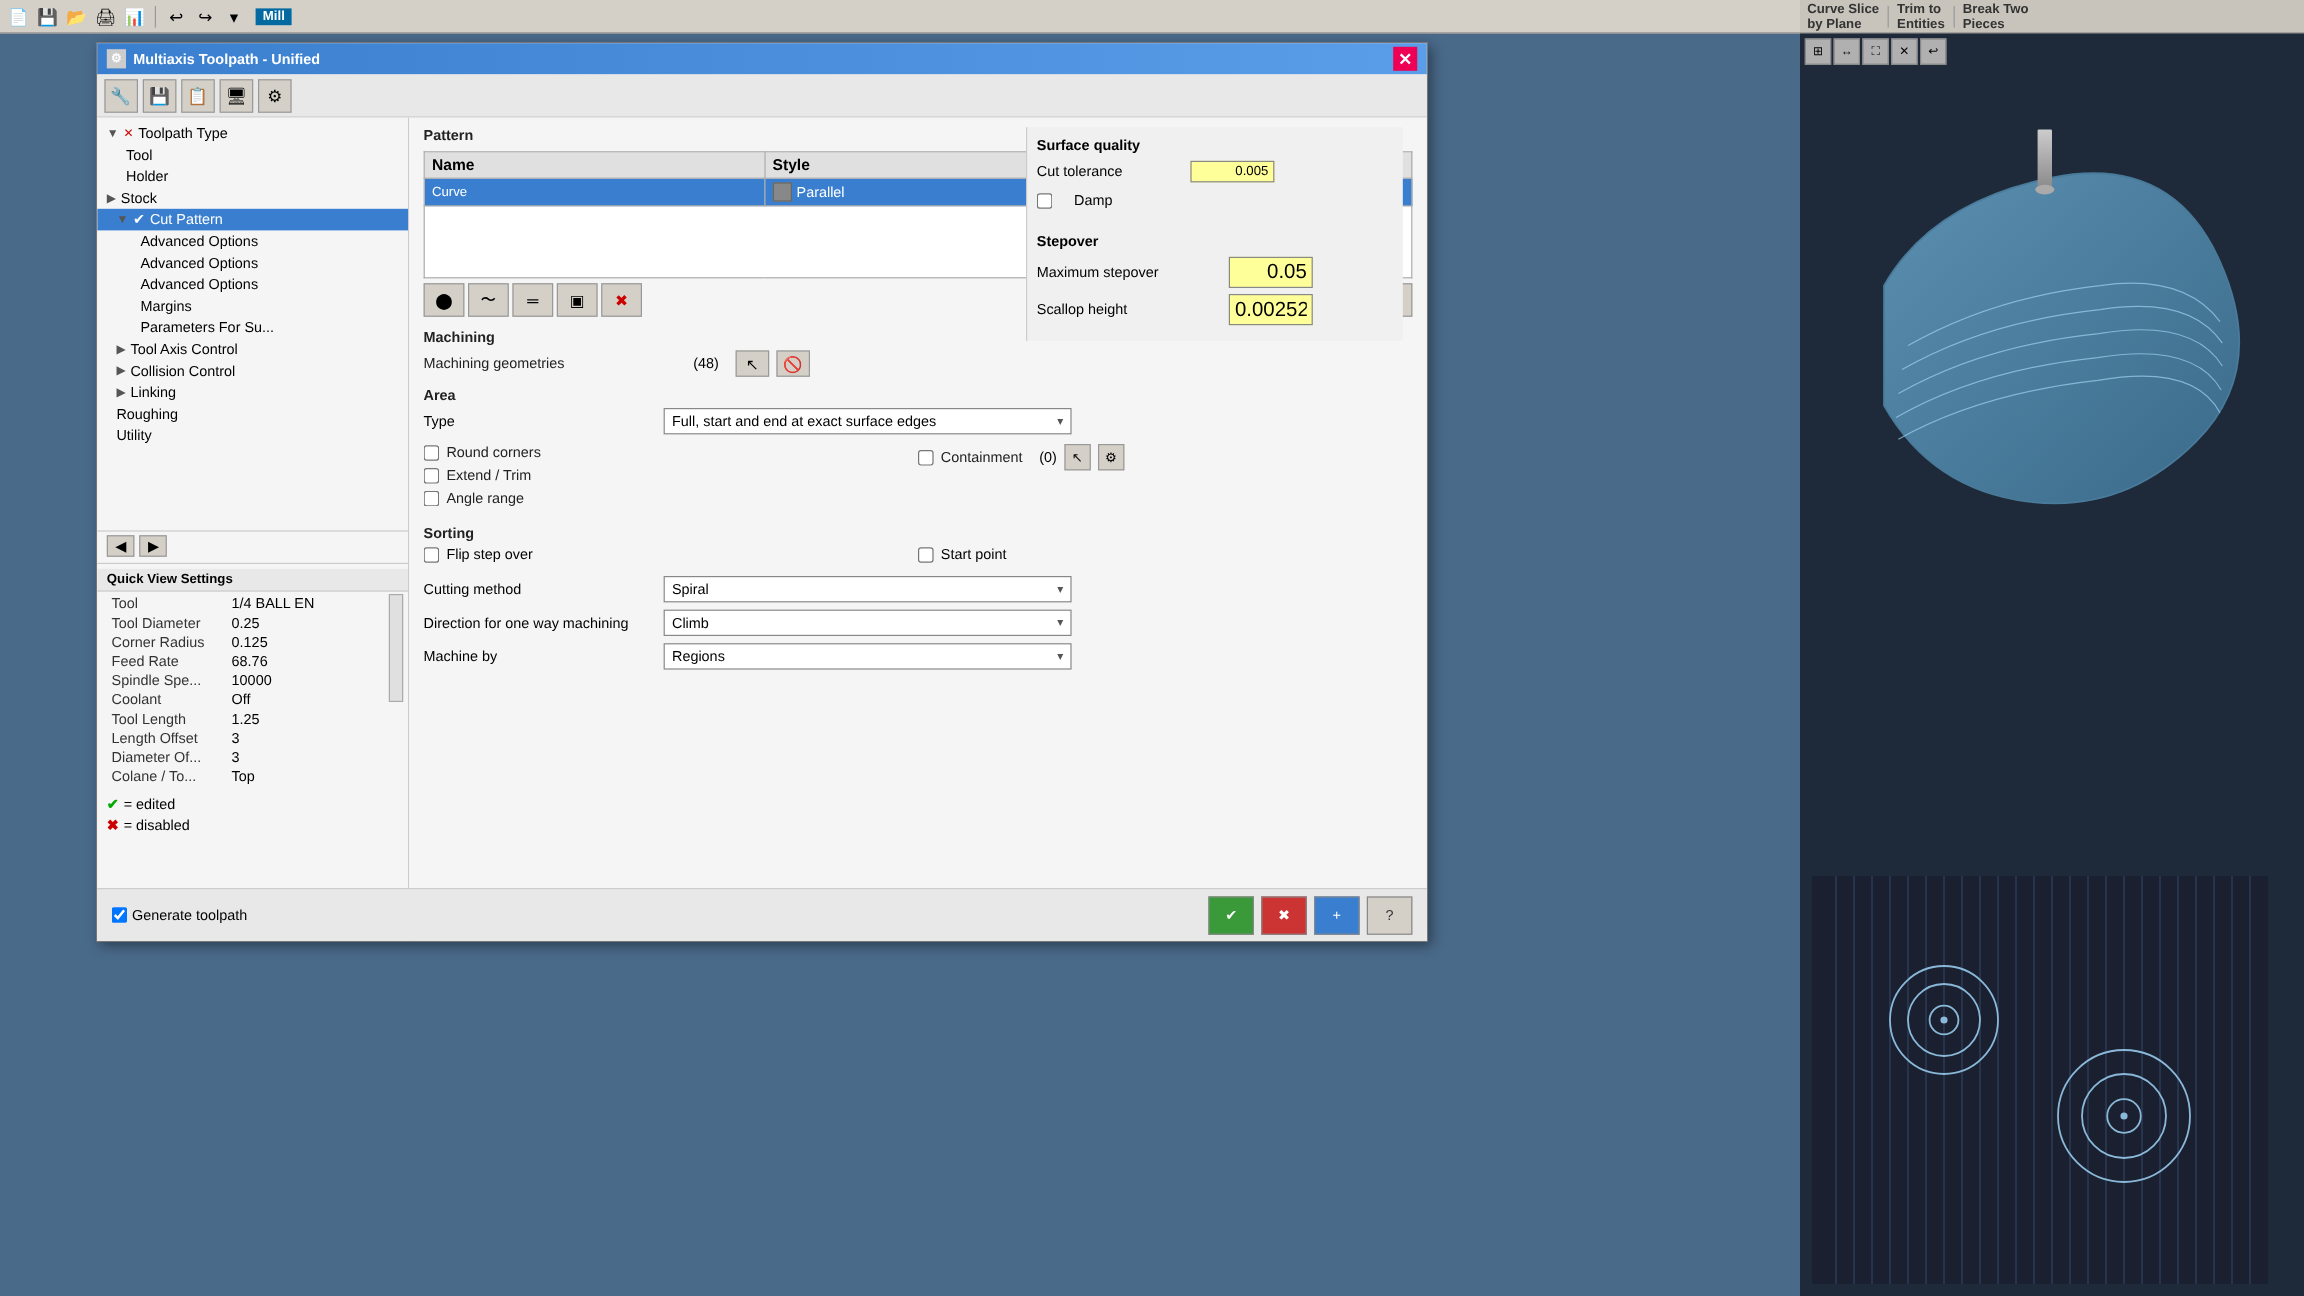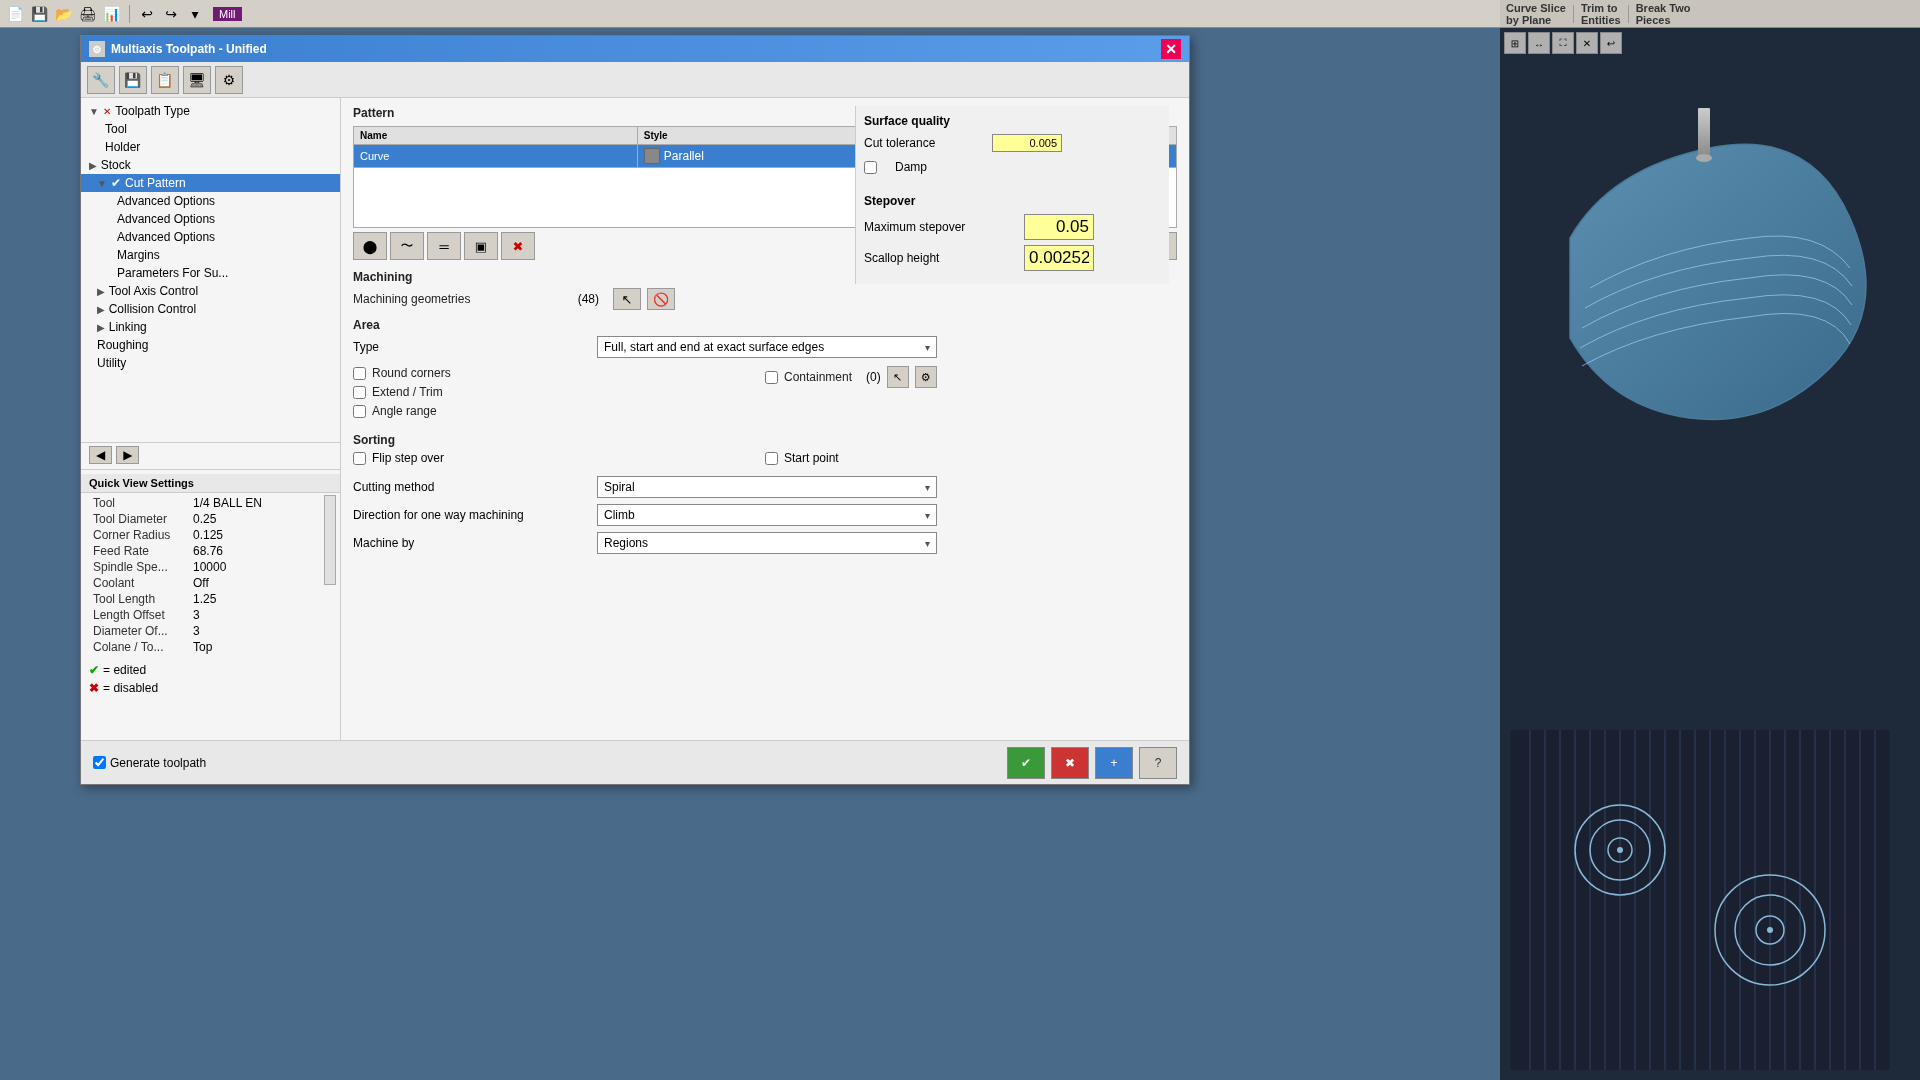--- a/index.html
+++ b/index.html
@@ -11,21 +11,21 @@
       height: 28px;
       display: flex;
       align-items: center;
       padding: 0 6px;
       gap: 4px;
       border-bottom: 1px solid #888;
     }
     .top-bar-icon { width: 20px; height: 20px; display: flex; align-items: center; justify-content: center; font-size: 14px; cursor: pointer; }
     .separator-v { width: 1px; height: 18px; background: #999; margin: 0 3px; }
     .path-display { margin-left: auto; font-size: 11px; color: #333; background: #fff; padding: 1px 6px; }
-    .mill-badge { background: #701a75; color: white; padding: 1px 6px; font-size: 11px; font-weight: normal; margin-left: 4px; }
+    .mill-badge { background: #0369a1; color: white; padding: 1px 6px; font-size: 11px; font-weight: bold; margin-left: 4px; }
 
     
     .dialog {
       position: absolute;
       top: 35px;
       left: 80px;
       width: 1110px;
       height: 750px;
       background: #f0f0f0;
       border: 1px solid #777;
@@ -142,21 +142,21 @@
       background: white;
       border: 1px solid #aaa;
       margin-bottom: 4px;
     }
     .pattern-table th {
       background: #e0e0e0;
       border: 1px solid #aaa;
       padding: 3px 6px;
       text-align: left;
       font-weight: bold;
-      font-size: 10px;
+      font-size: 13px;
     }
     .pattern-table td {
       border: 1px solid #aaa;
       padding: 3px 6px;
       font-size: 11px;
     }
     .pattern-table tr.selected td { background: #3a7fcf; color: white; }
     .row-empty { height: 60px; background: white; }
 
     
@@ -196,21 +196,20 @@
       border: 1px solid #888;
       background: #fff;
       padding: 2px 4px;
       font-size: 11px;
     }
     .form-input.yellow { background: #ffff99; }
     .dropdown-row {
       display: flex;
       align-items: center;
       margin-bottom: 5px;
-      gap: 44px;
     }
     .dropdown-label { min-width: 200px; }
     .dropdown-full {
       flex: 1;
       border: 1px solid #888;
       background: white;
       padding: 3px 6px;
       font-size: 11px;
       cursor: pointer;
       display: flex;

